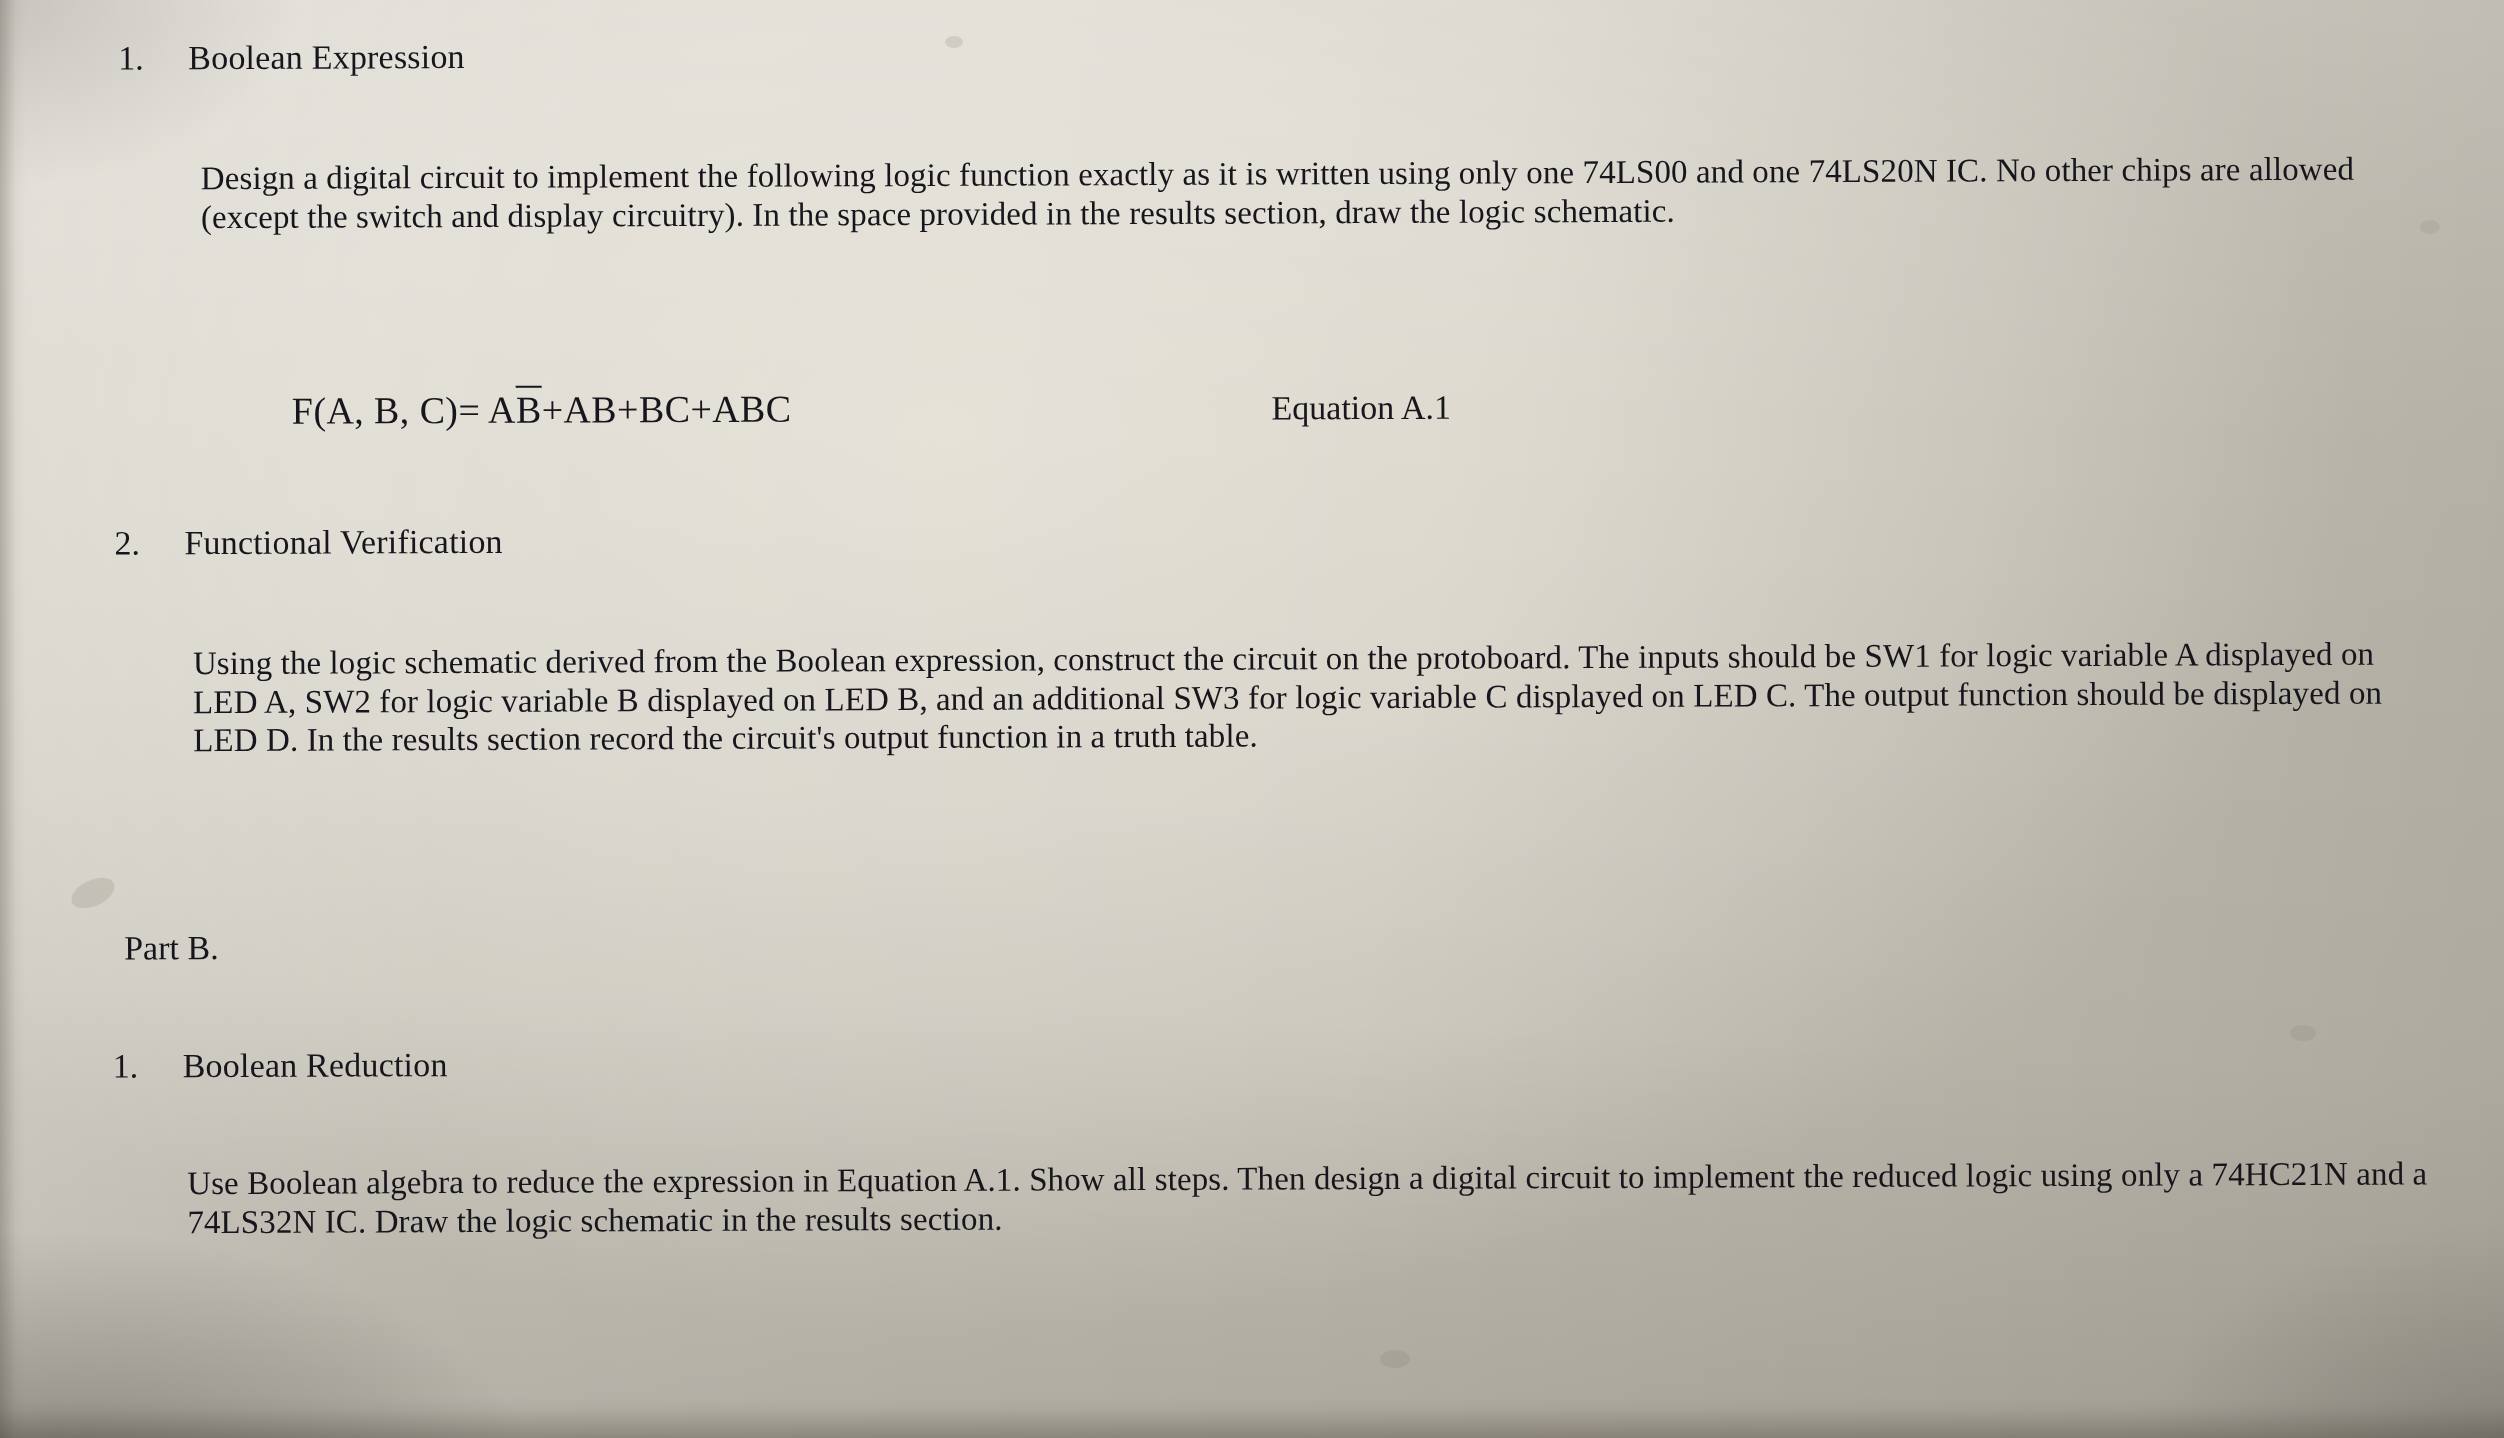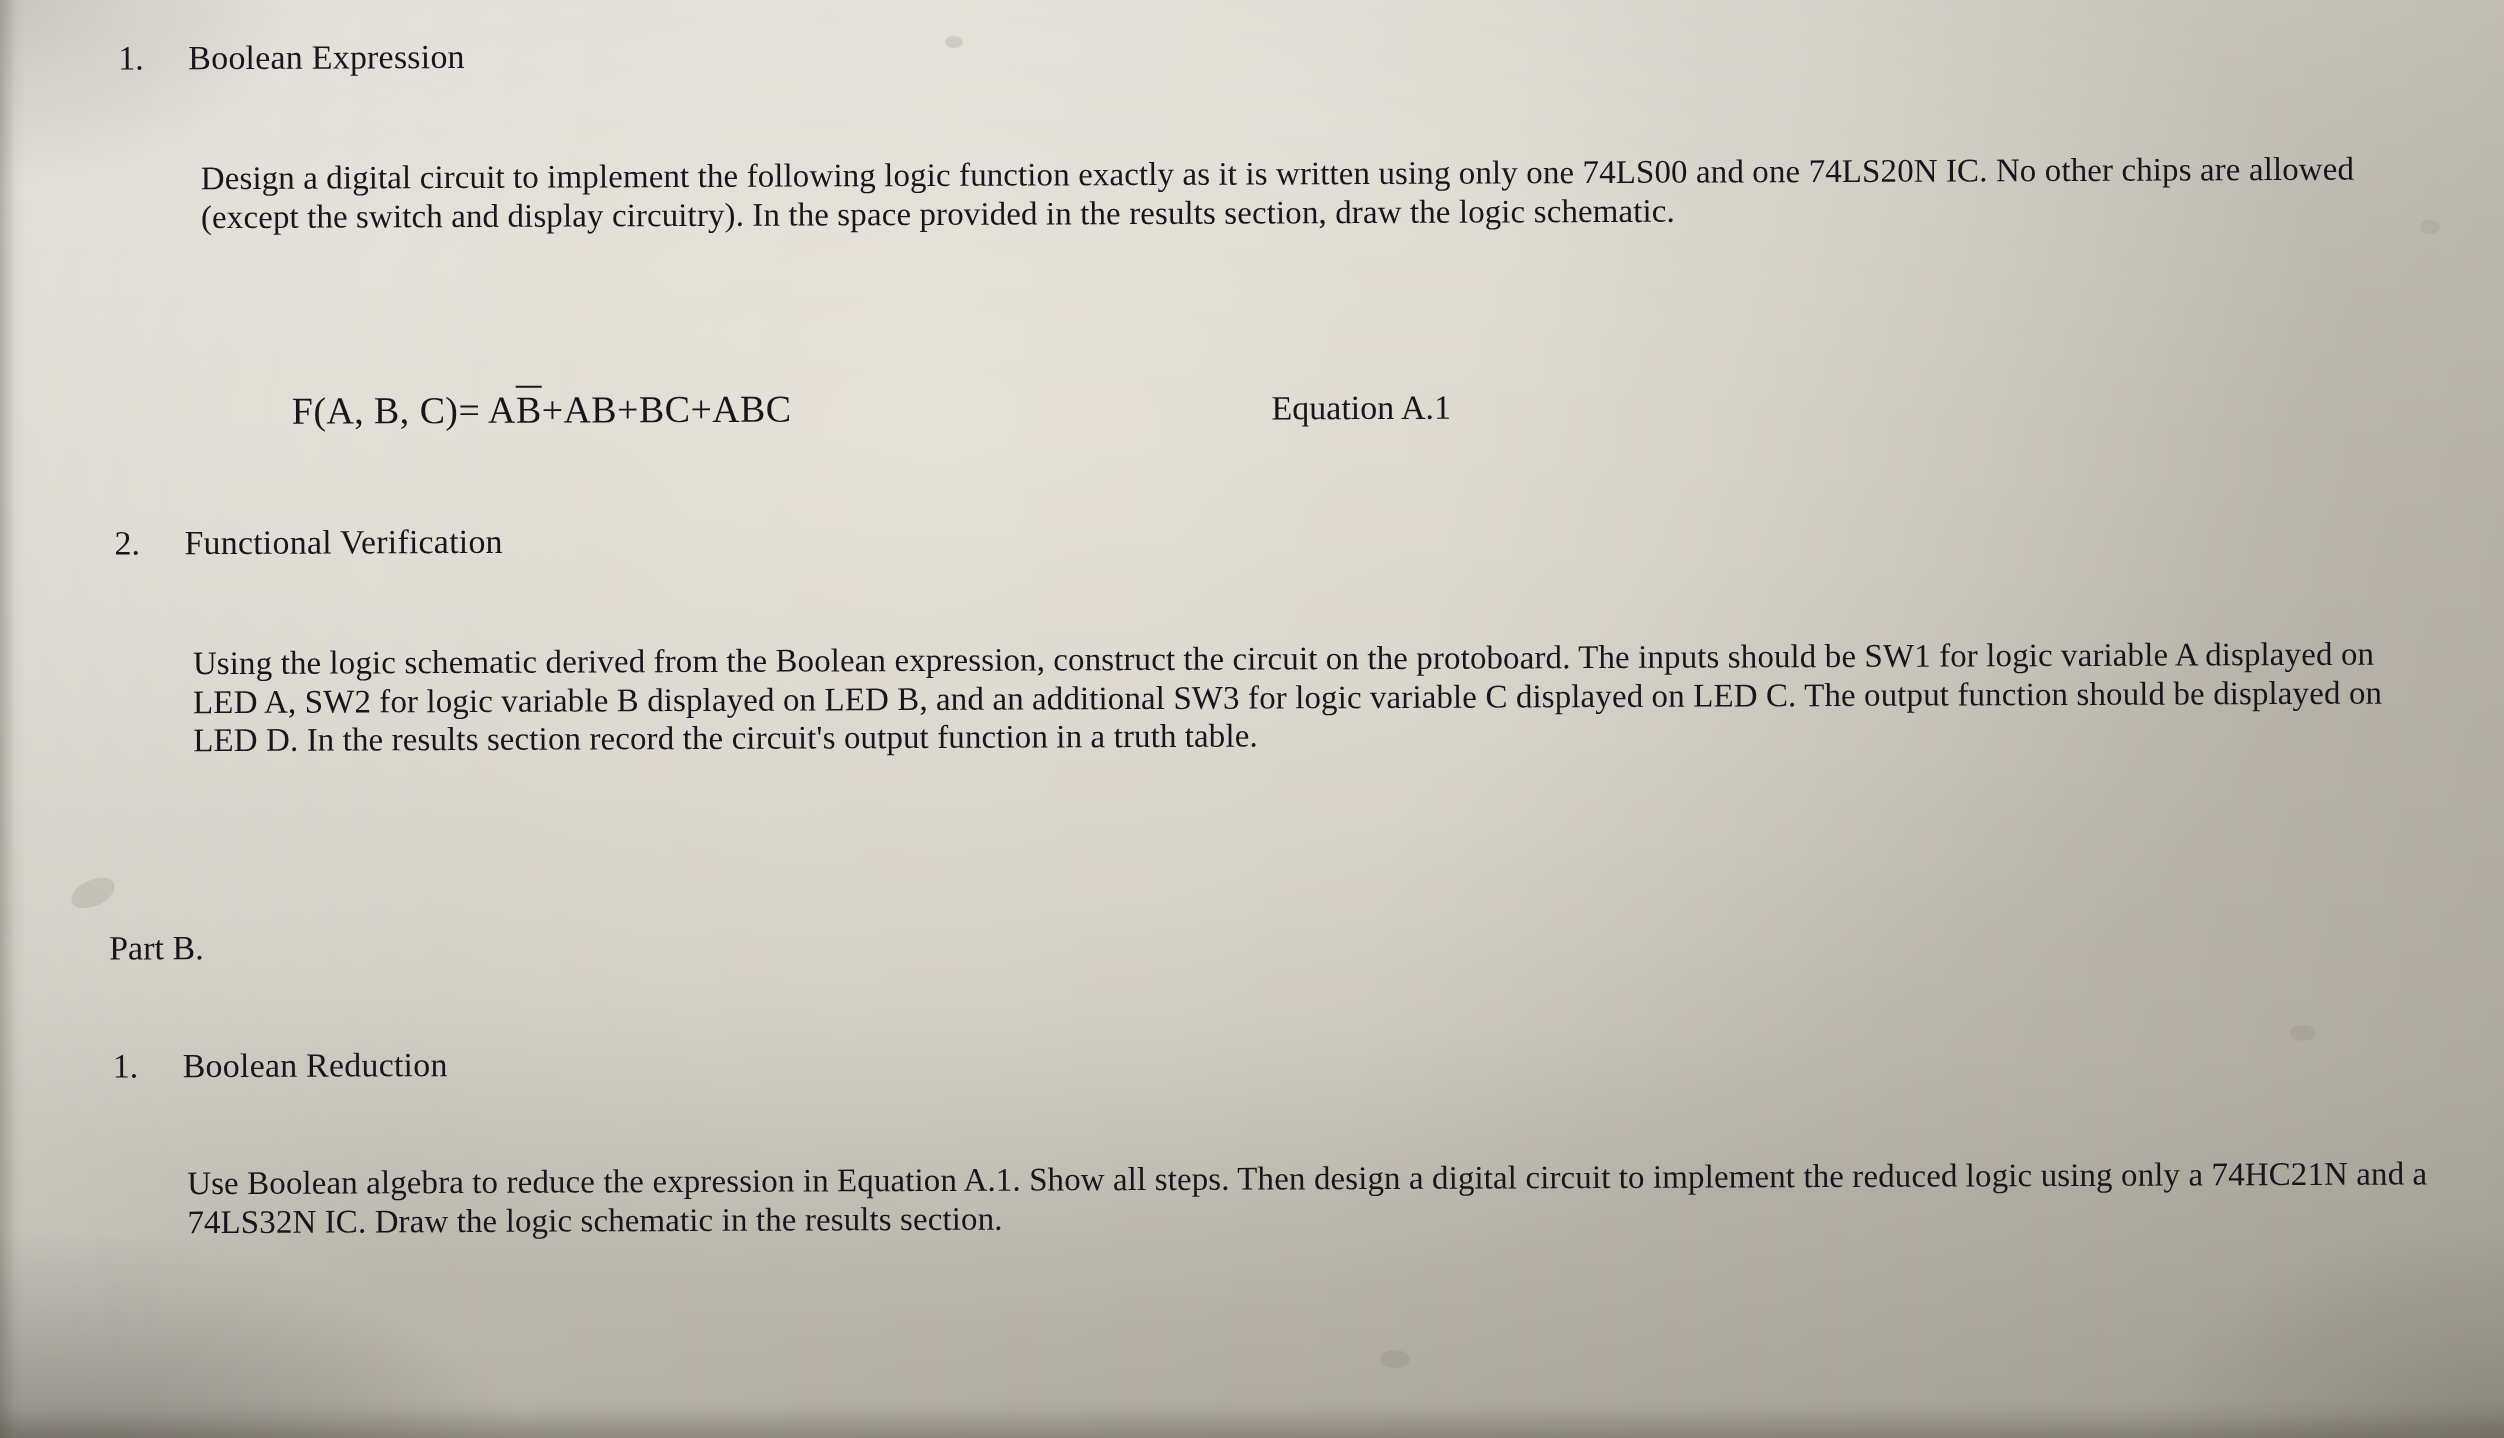--- a/index.html
+++ b/index.html
@@ -150,21 +150,21 @@
       <span class="eqlabel" style="margin-left:480px;">Equation A.1</span>
     </div>
 
     <div class="blk numbered" style="left:112px; top:525px; width:1400px;">
       <span class="num">2.</span>
       <span class="heading">Functional Verification</span>
     </div>
 
     <div class="blk para" style="left:190px; top:645px; width:2250px;">Using the logic schematic derived from the Boolean expression, construct the circuit on the protoboard.  The inputs should be SW1 for logic variable A displayed on LED A, SW2 for logic variable B displayed on LED B, and an additional SW3 for logic variable C displayed on LED C.  The output function should be displayed on LED D.  In the results section record the circuit's output function in a truth table.</div>
 
-    <div class="blk plain" style="left:105px; top:930px;">Part B.</div>
+    <div class="blk plain" style="left:120px; top:930px;">Part B.</div>
 
     <div class="blk numbered" style="left:108px; top:1048px; width:1400px;">
       <span class="num">1.</span>
       <span class="heading">Boolean Reduction</span>
     </div>
 
     <div class="blk para" style="left:182px; top:1165px; width:2270px;">Use Boolean algebra to reduce the expression in Equation A.1.  Show all steps.   Then design a digital circuit to implement the reduced logic using only a 74HC21N and a 74LS32N IC.  Draw the logic schematic in the results section.</div>
 
   </div>
 </div>

